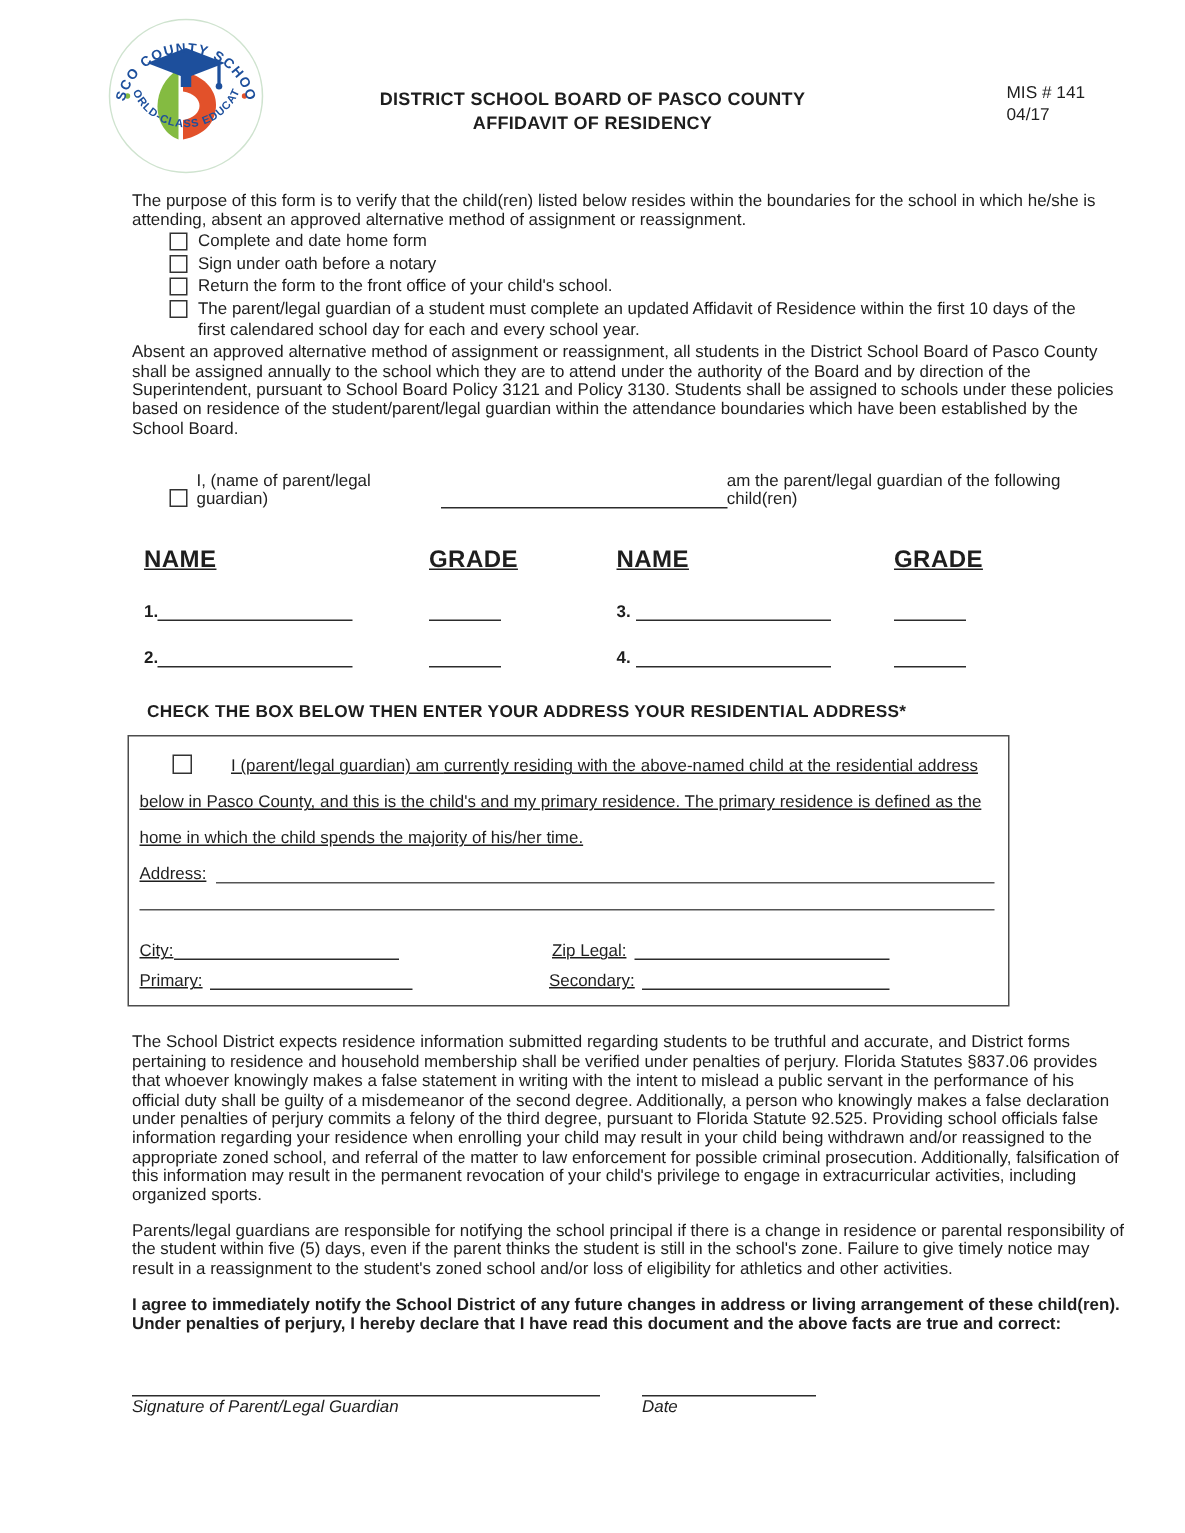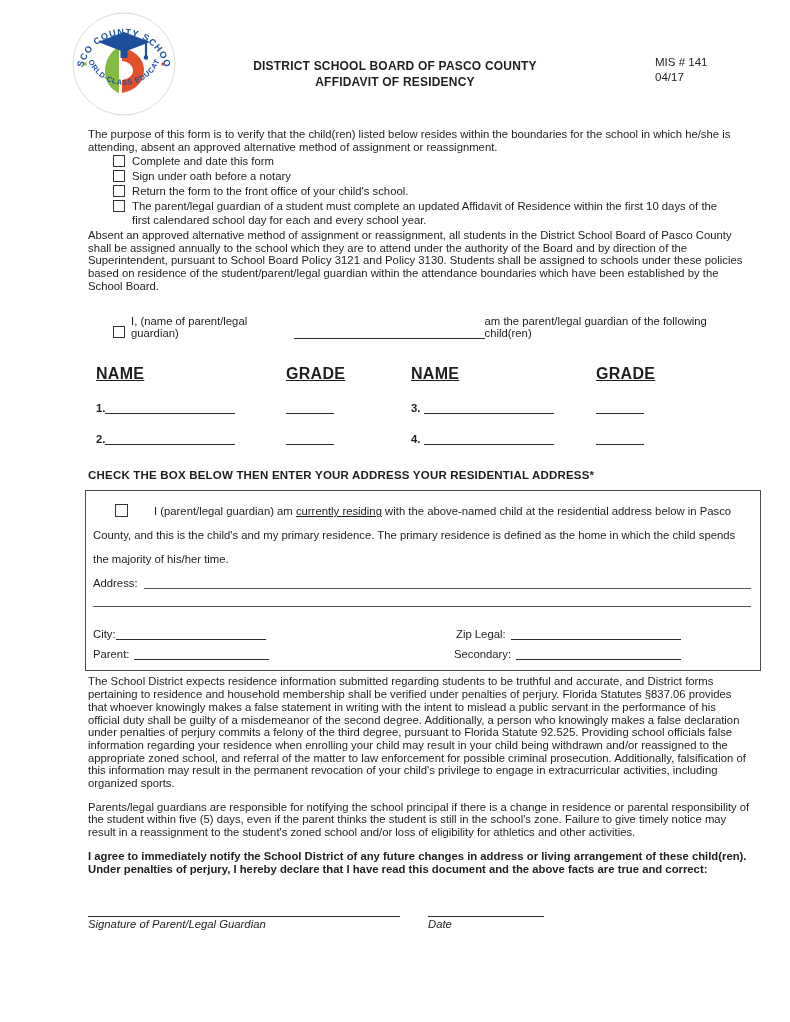--- a/index.html
+++ b/index.html
@@ -9,21 +9,21 @@
     width:790px; height:1022px;
     background:#ffffff;
     font-family:"Liberation Sans", sans-serif;
     color:#1e1e1e;
     overflow:hidden;
   }
   
   .logo-wrap { position:absolute; left:72px; top:12px; width:104px; height:104px; }
   .title-block { position:absolute; left:195px; top:58px; width:400px; text-align:center; }
   .title-line { font-size:12px; font-weight:bold; letter-spacing:.2px; line-height:16px; }
-  .mis-block { position:absolute; left:655px; top:55px; width:110px; font-size:11.5px; line-height:15px; }
+  .mis-block { position:absolute; left:671px; top:55px; width:110px; font-size:11.5px; line-height:15px; }
   
   .content { position:absolute; left:88px; top:128px; width:662px; }
   p.body-text { font-size:11.3px; line-height:12.7px; }
   
   .checklist { margin-left:25px; margin-top:2px; }
   .check-item { display:flex; align-items:flex-start; margin-bottom:1.5px; }
   .checkbox {
     flex:0 0 auto; width:12px; height:12px;
     border:1.2px solid #333; background:#fff; margin-right:7px; margin-top:0px;
   }
@@ -34,45 +34,46 @@
   .fill-line { display:inline-block; border-bottom:1.3px solid #2c2c2c; height:13px; }
   .guardian-line { width:196px; }
   
   .child-table { margin-top:26px; padding-left:8px; display:grid; grid-template-columns:190px 125px 185px 1fr; row-gap:0; }
   .col-head { font-size:16px; font-weight:bold; text-decoration:underline; letter-spacing:.3px; }
   .child-row { display:flex; align-items:flex-end; margin-top:17px; height:14px; font-size:11.3px; font-weight:bold; }
   .name-line { width:130px; }
   .grade-line { width:48px; }
   .thick { border-bottom-width:1.6px; }
   
-  .section-heading { margin-top:24px; font-size:11.5px; font-weight:bold; letter-spacing:.2px; }
+  .section-heading { margin-top:24px; font-size:11.5px; font-weight:bold; letter-spacing:.2px;margin-left:10px; }
   
   .address-box {
     margin-top:9px; margin-left:-3px;
-    width:676px; border:1.5px solid #4d4d4d;
+    width:588px; border:1.5px solid #4d4d4d;
     padding:8px 9px 10px 7px;
+    text-decoration:underline;
   }
   .box-statement { font-size:11.3px; line-height:24px; }
   .box-statement .checkbox { display:inline-block; vertical-align:-2px; margin-left:22px; margin-right:26px; width:13px; height:13px; }
   .underlined { text-decoration:underline; }
   .addr-row { display:flex; align-items:flex-end; margin-top:2px; height:16px; font-size:11.3px; }
   .addr-row .label { margin-right:6px; }
   .flex-line { flex:1 1 auto; border-bottom:1.1px solid #555; height:13px; }
   .full-line { margin-top:16px; border-bottom:1.3px solid #555; height:2px; }
   .city-zip-row { display:flex; align-items:flex-end; margin-top:17px; height:16px; font-size:11.3px; }
   .city-line { width:150px; }
   .zip-group { margin-left:auto; width:295px; display:flex; align-items:flex-end; }
   .zip-line { width:170px; margin-left:5px; }
   .phone-heading { margin-top:12px; font-size:11.3px; }
   .phone-row { display:flex; align-items:flex-end; margin-top:4px; height:16px; font-size:11.3px; }
   .primary-line { width:135px; margin-left:5px; }
   .secondary-group { margin-left:auto; width:297px; display:flex; align-items:flex-end; }
   .secondary-line { width:165px; margin-left:5px; }
   
-  .legal-1 { margin-top:4px; }
+  .legal-1 { margin-top:18px; }
   .legal-2 { margin-top:11px; }
   .agreement { margin-top:11px; font-weight:bold; }
   
   .sig-area { margin-top:30px; display:flex; }
   .sig-col { width:312px; margin-right:28px; }
   .date-col { width:116px; }
   .sig-line { border-bottom:1.3px solid #2c2c2c; height:12px; }
   .sig-label { font-size:11.3px; font-style:italic; margin-top:1px; }
 </style>
 </head>
@@ -120,21 +121,21 @@
     <div>04/17</div>
   </div>
 
   <div class="content">
 
     <p class="body-text">The purpose of this form is to verify that the child(ren) listed below resides within the boundaries for the school in which he/she is attending, absent an approved alternative method of assignment or reassignment.</p>
 
     <div class="checklist">
       <div class="check-item">
         <span class="checkbox"></span>
-        <span>Complete and date this form</span>
+        <span>Complete and date home form</span>
       </div>
       <div class="check-item">
         <span class="checkbox"></span>
         <span>Sign under oath before a notary</span>
       </div>
       <div class="check-item">
         <span class="checkbox"></span>
         <span>Return the form to the front office of your child's school.</span>
       </div>
       <div class="check-item">
@@ -205,21 +206,21 @@
         <span class="label">City:</span>
         <span class="fill-line city-line"></span>
         <span class="zip-group">
           <span class="label">Zip Legal:</span>
           <span class="fill-line zip-line"></span>
         </span>
       </div>
 
 
       <div class="phone-row">
-        <span class="label">Parent:</span>
+        <span class="label">Primary:</span>
         <span class="fill-line primary-line"></span>
         <span class="secondary-group">
           <span class="label">Secondary:</span>
           <span class="fill-line secondary-line"></span>
         </span>
       </div>
     </div>
 
     <p class="body-text legal-1">The School District expects residence information submitted regarding students to be truthful and accurate, and District forms pertaining to residence and household membership shall be verified under penalties of perjury. Florida Statutes §837.06 provides that whoever knowingly makes a false statement in writing with the intent to mislead a public servant in the performance of his official duty shall be guilty of a misdemeanor of the second degree. Additionally, a person who knowingly makes a false declaration under penalties of perjury commits a felony of the third degree, pursuant to Florida Statute 92.525. Providing school officials false information regarding your residence when enrolling your child may result in your child being withdrawn and/or reassigned to the appropriate zoned school, and referral of the matter to law enforcement for possible criminal prosecution. Additionally, falsification of this information may result in the permanent revocation of your child's privilege to engage in extracurricular activities, including organized sports.</p>
 

